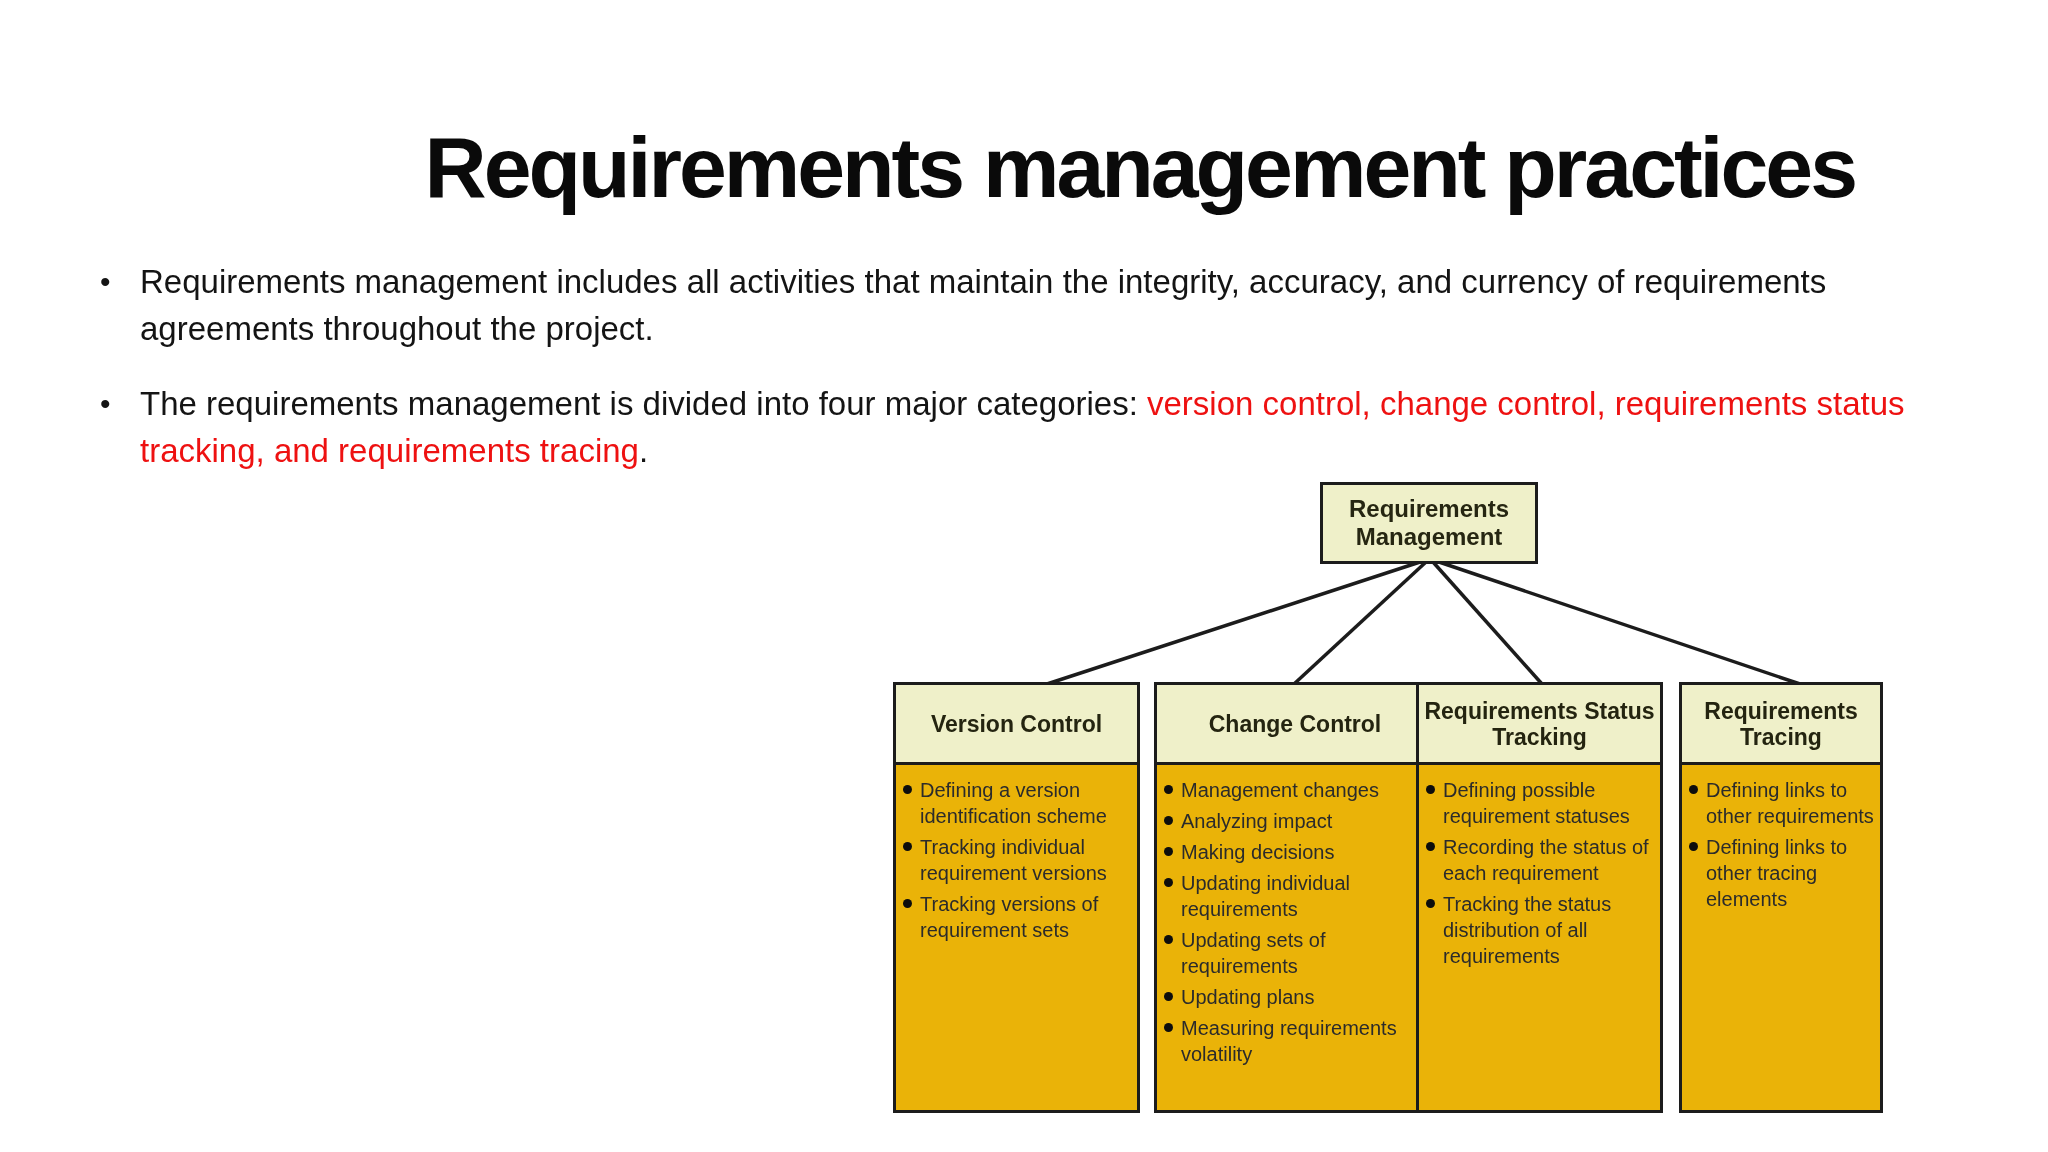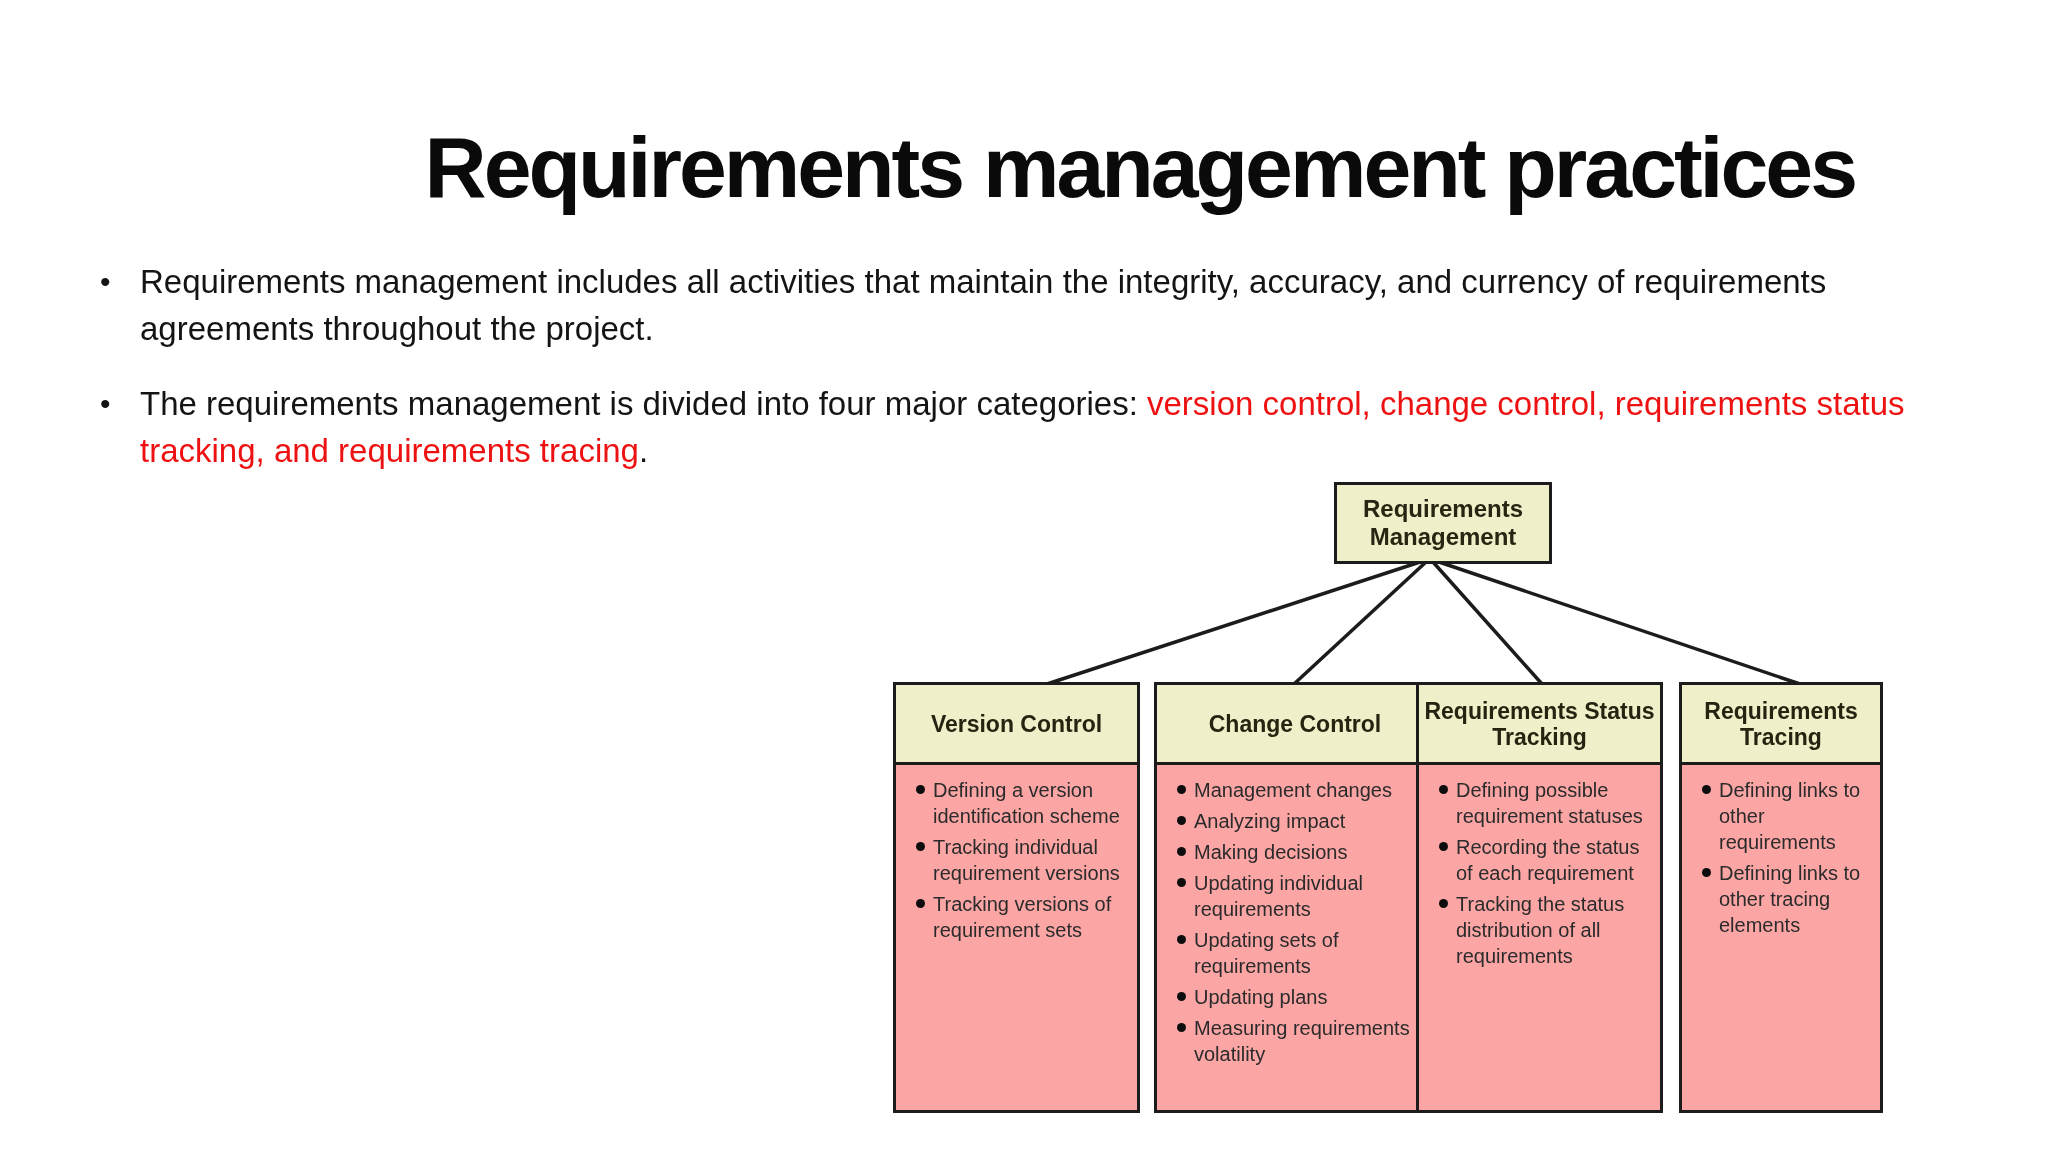--- a/index.html
+++ b/index.html
@@ -79,46 +79,45 @@
     border:3px solid var(--box-border);
     display:flex;
     align-items:center;
     justify-content:center;
     text-align:center;
     font-weight:700;
     font-size:24px;
     line-height:28px;
     color:#262612;
     padding:4px 18px;
-    margin-left:14px;
   }
   .column{
     position:absolute;
     top:212px;
   }
   .col-header{
     background:var(--box-fill);
     border:3px solid var(--box-border);
     height:83px;
     display:flex;
     align-items:center;
     justify-content:center;
     text-align:center;
     font-weight:700;
     font-size:23px;
     line-height:26px;
     color:#242410;
     padding:2px 0;
   }
   .col-body{
-    background:#fca5a5;
+    background:#eab308;
     border:3px solid var(--box-border);
     border-top:none;
     height:348px;
-    padding:12px 6px 6px 18px;
+    padding:12px 6px 6px 5px;
   }
   .fig-item{
     display:flex;
     align-items:flex-start;
     font-size:20px;
     line-height:26px;
     color:var(--fig-text);
     margin-bottom:5px;
   }
   .fig-item .dot{

